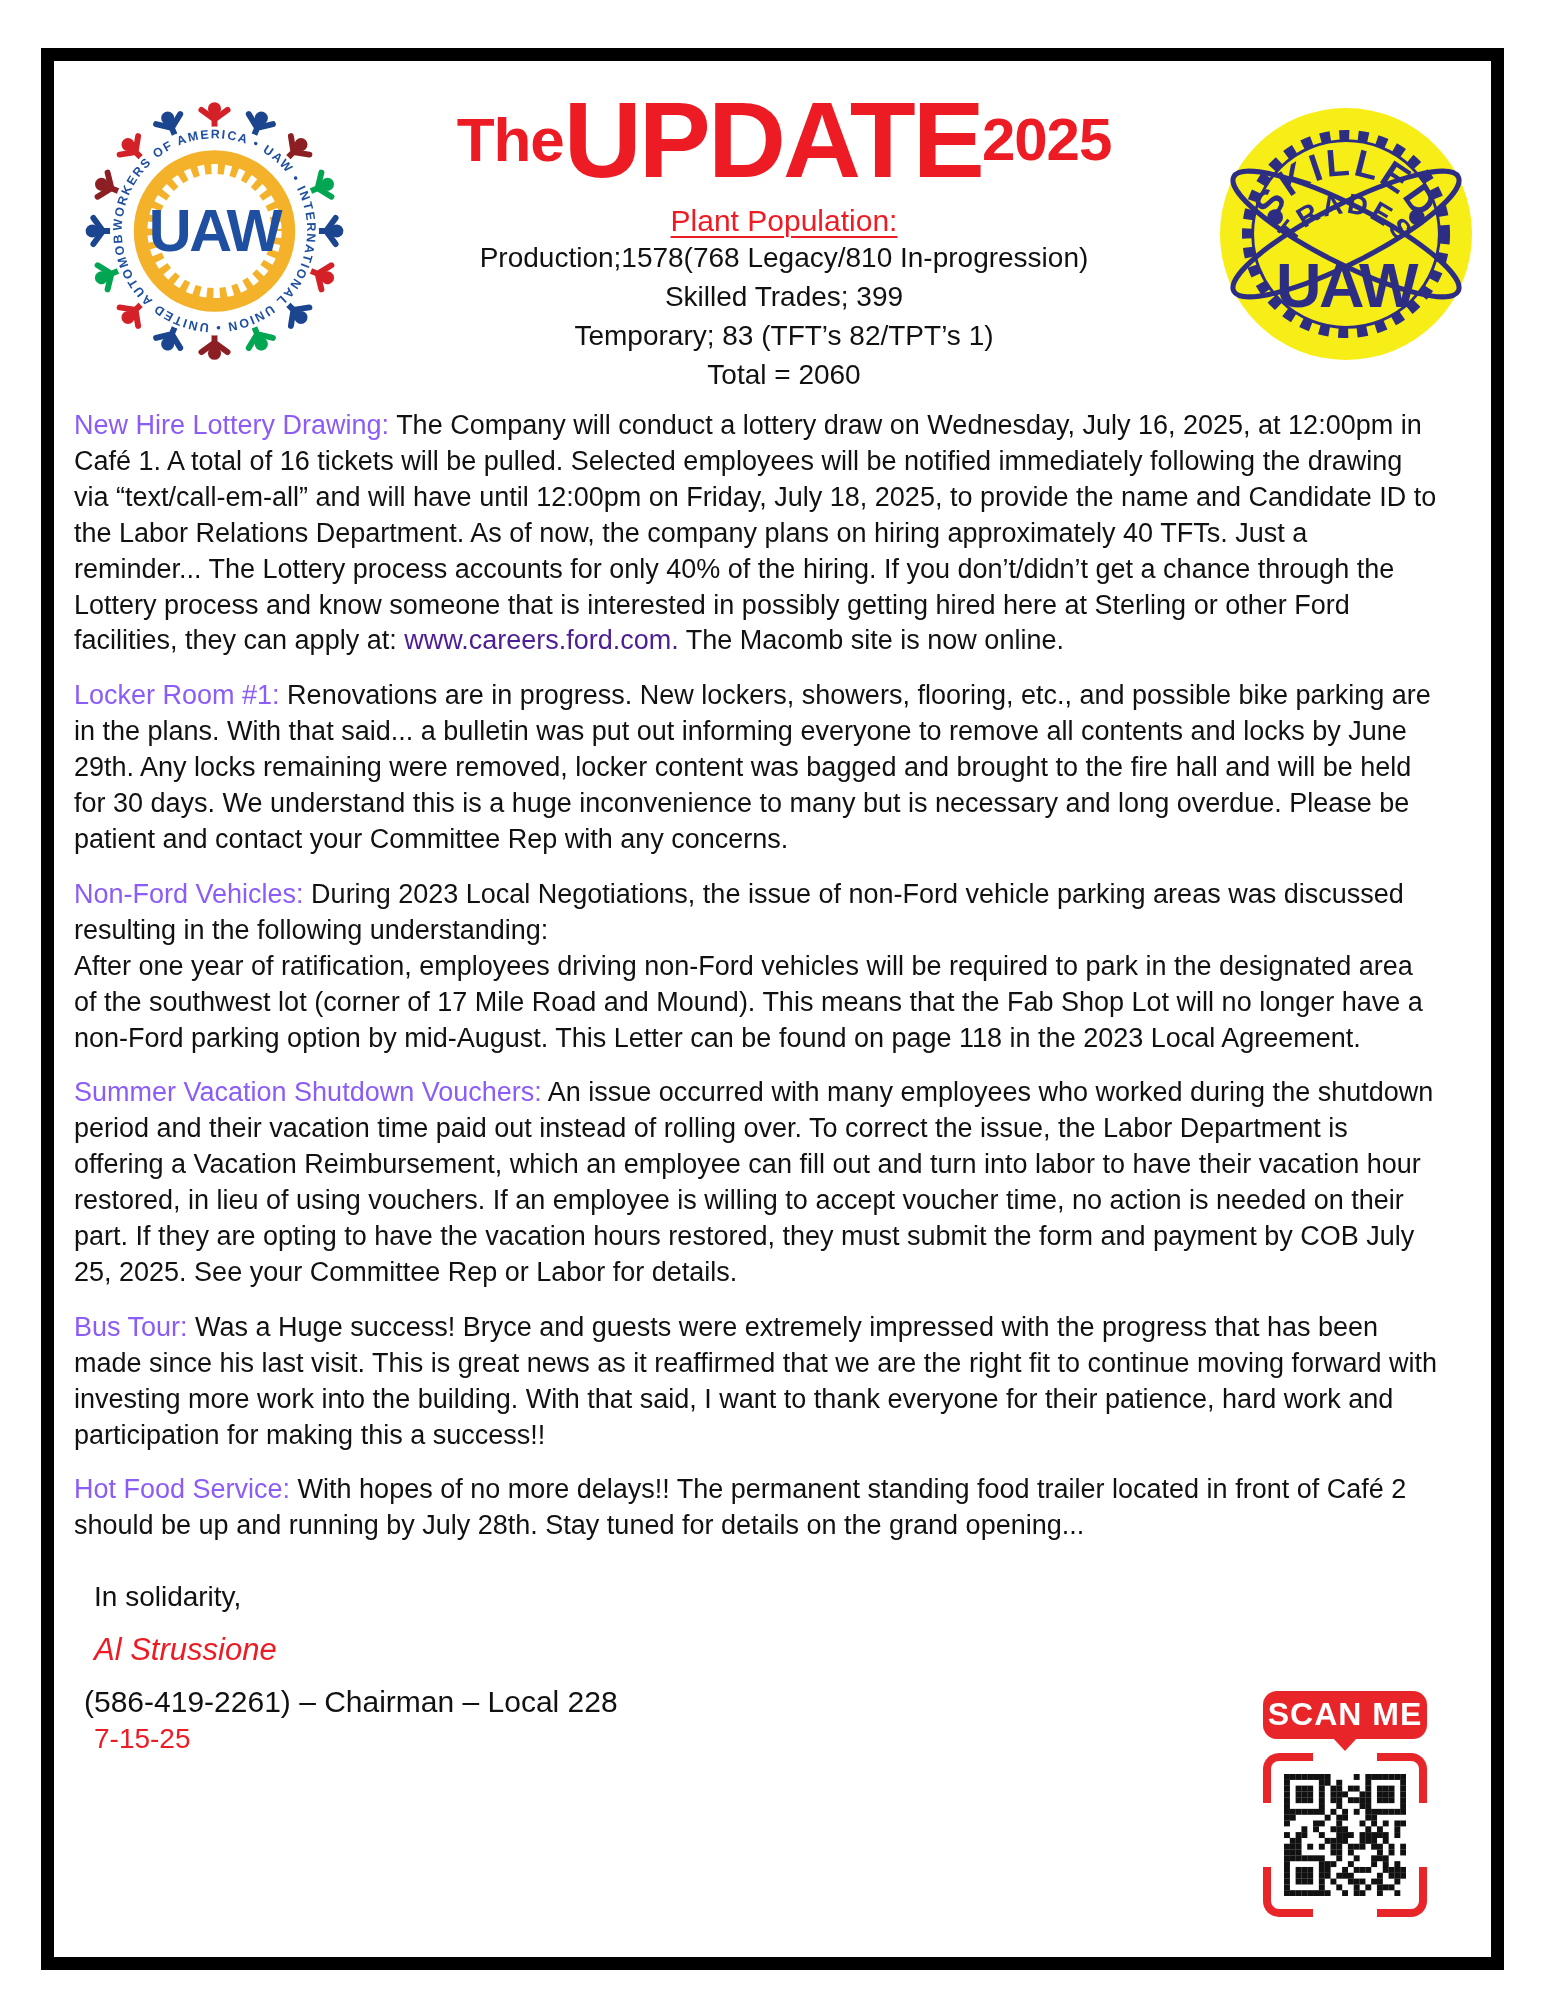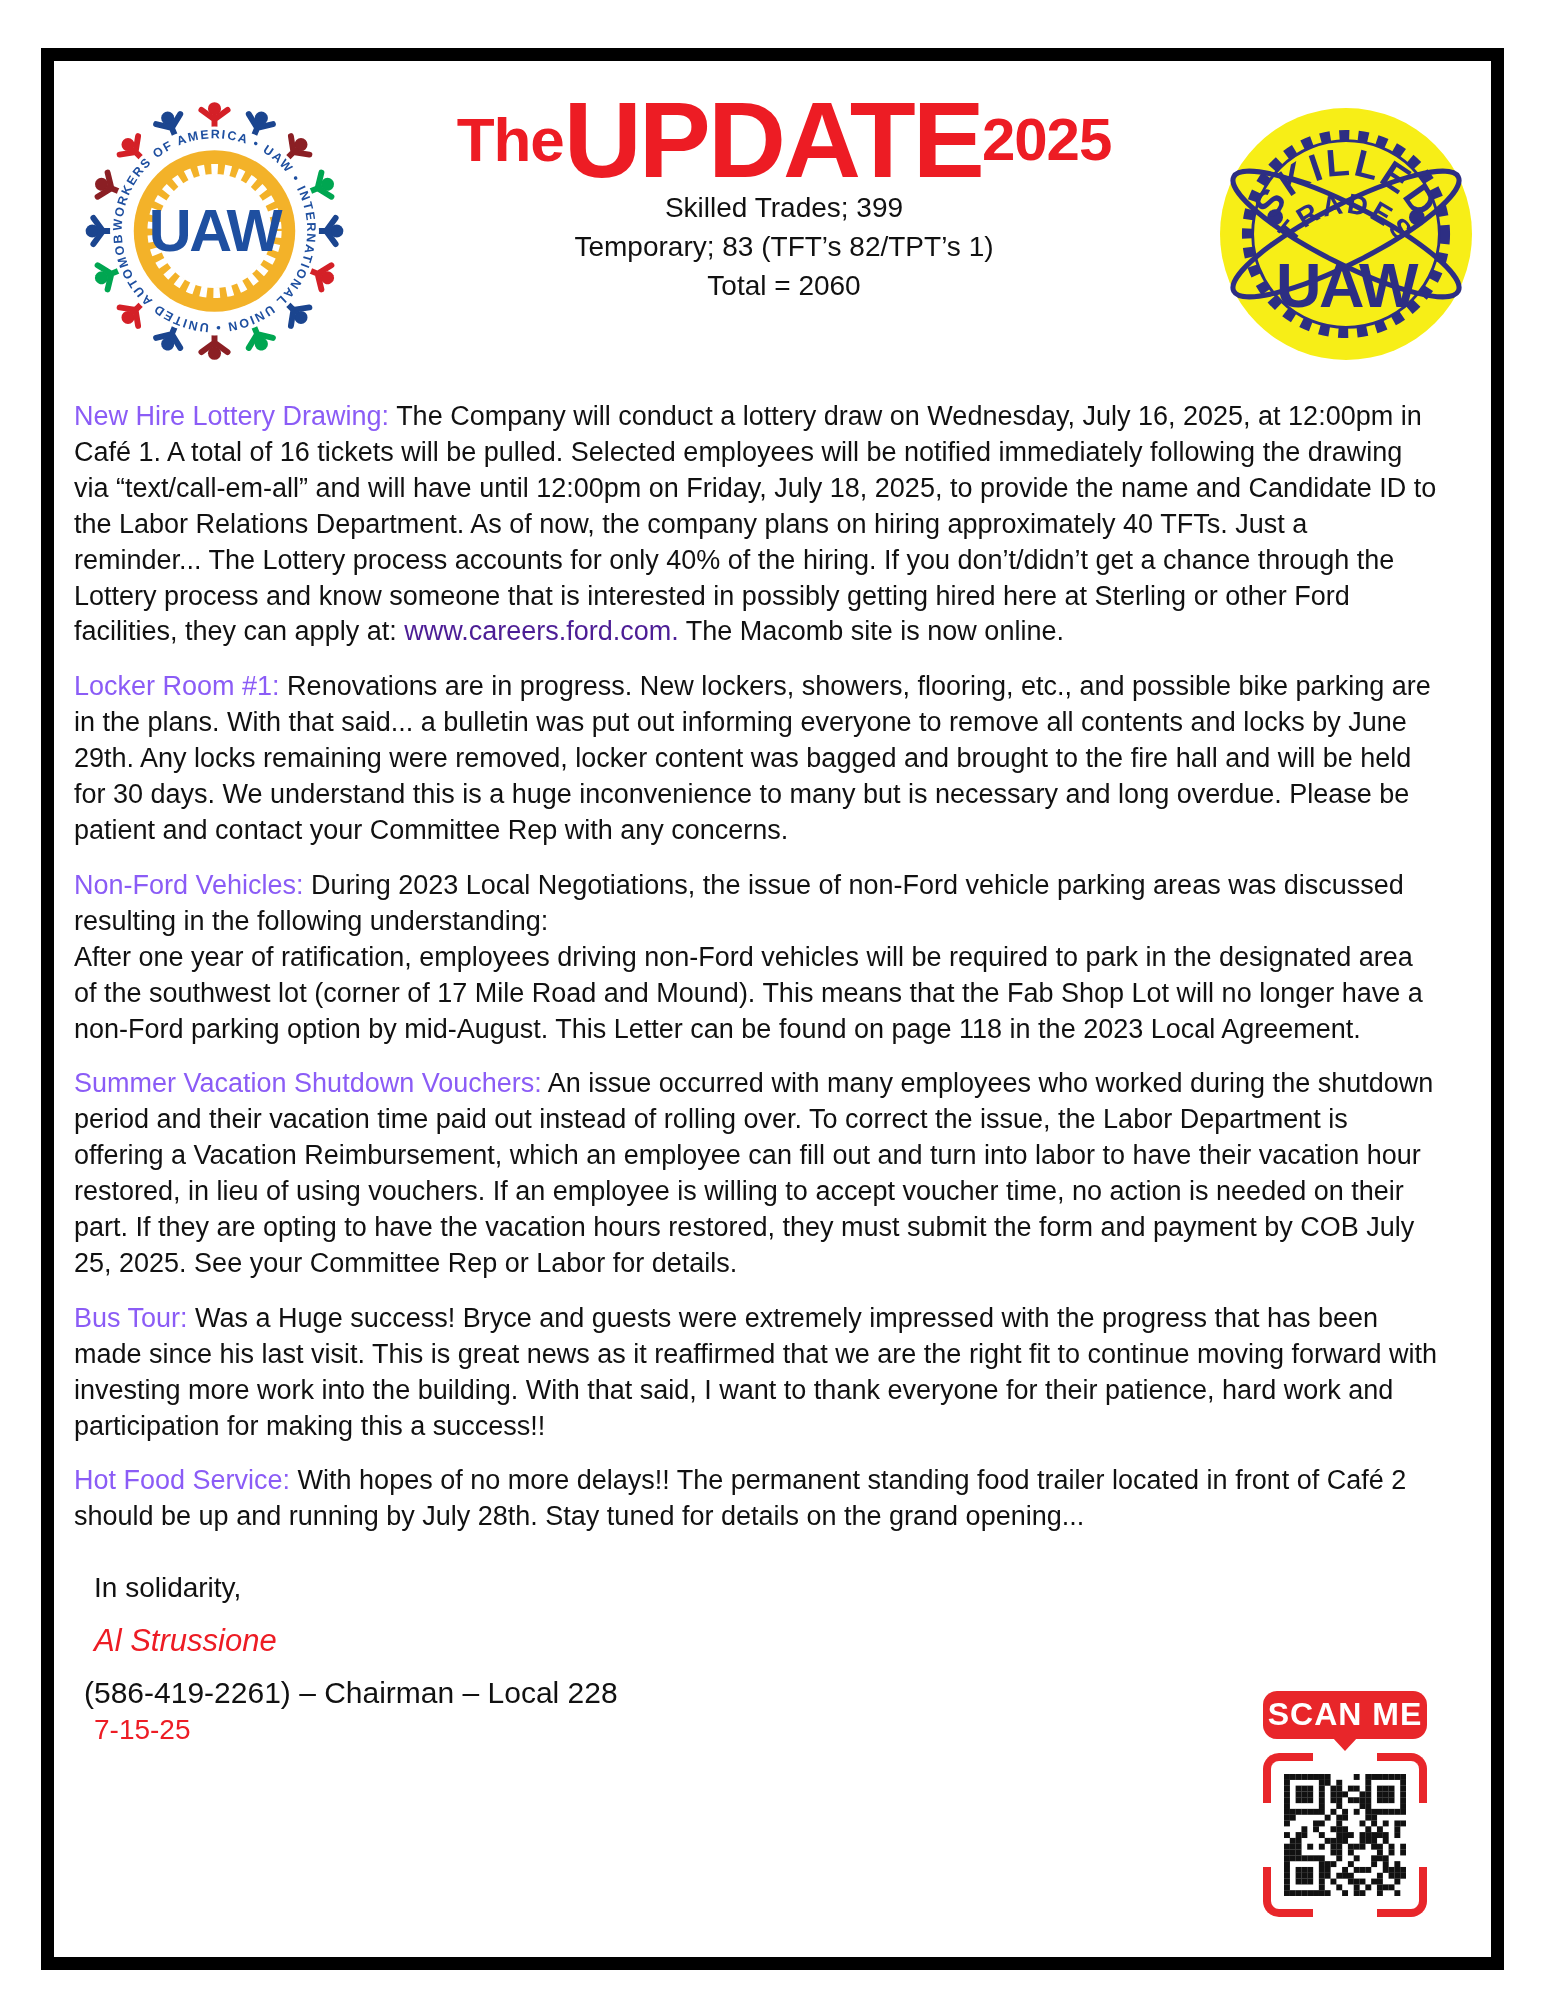--- a/index.html
+++ b/index.html
@@ -143,20 +143,22 @@
         <text x="120" y="137" text-anchor="middle" font-size="50" font-weight="800" fill="#1e4fa0" letter-spacing="-2">UAW</text>
       </svg>
     </div>
 
     <div class="head-center">
       <div class="title-row">
         <span class="t-the">The</span>
           <span class="t-update">UPDATE</span>
           <span class="t-year">2025</span>
       </div>
+      <div class="pop-head">Plant Population:</div>
+      <div class="pop-line">Production;1578(768 Legacy/810 In-progression)</div>
       <div class="pop-line">Skilled Trades; 399</div>
       <div class="pop-line">Temporary; 83 (TFT’s 82/TPT’s 1)</div>
       <div class="pop-line">Total = 2060</div>
     </div>
 
     <div class="logo-right">
       <svg width="270" height="270" viewBox="0 0 240 240">
         <circle cx="120" cy="120" r="112" fill="#f7ee17"></circle>
         <circle cx="120" cy="120" r="88" fill="none" stroke="#2d2e83" stroke-width="9" stroke-dasharray="9 8"></circle>
         <circle cx="120" cy="120" r="82" fill="#f7ee17"></circle>

